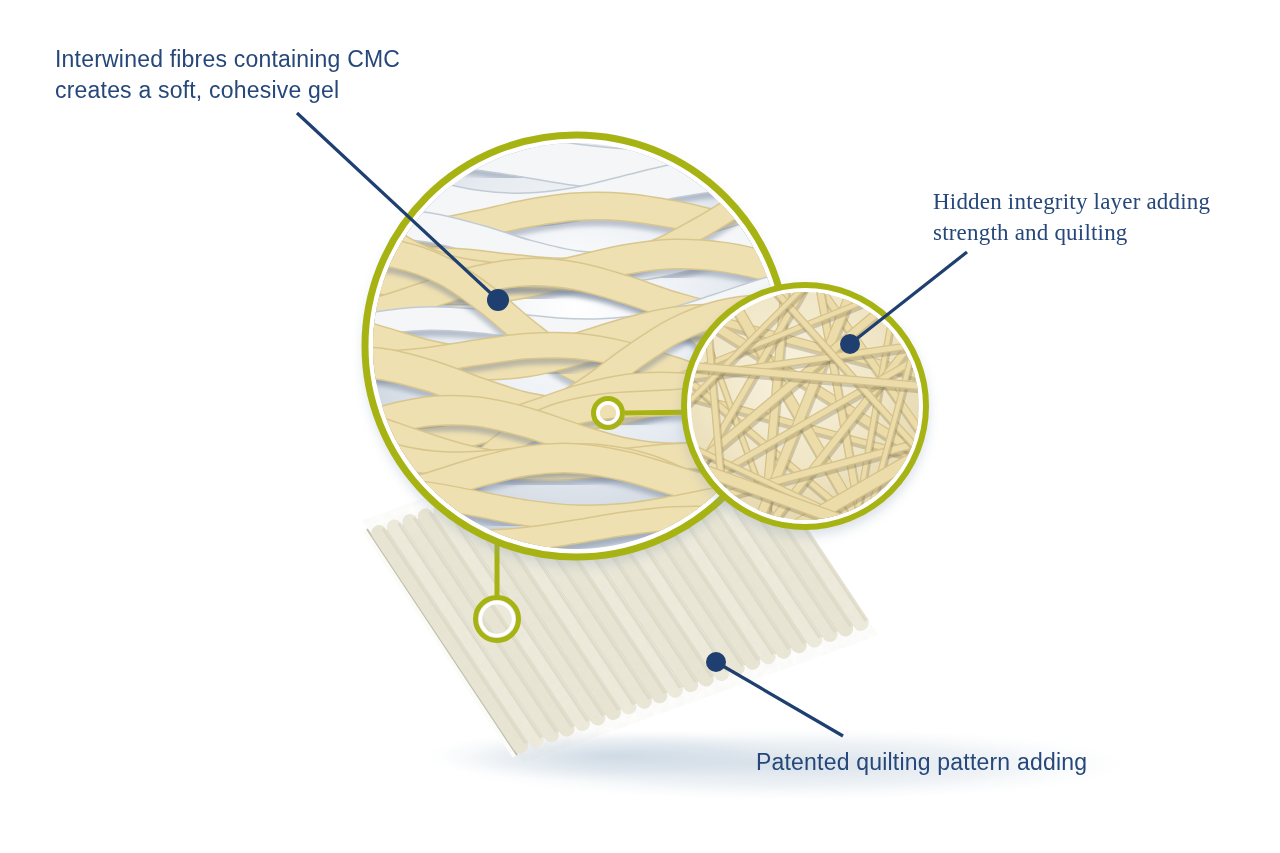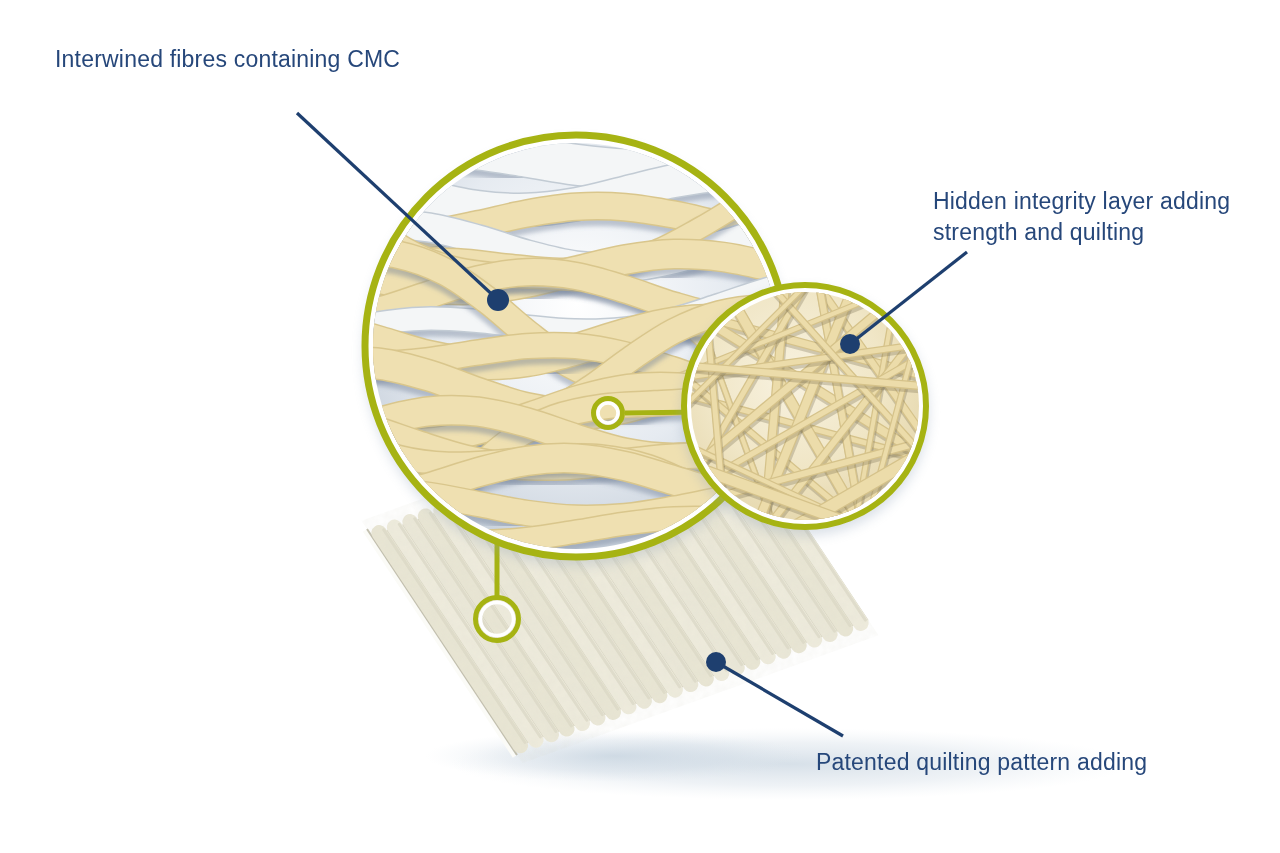--- a/index.html
+++ b/index.html
@@ -302,21 +302,22 @@
       <circle class="dot" cx="498" cy="300" r="11"></circle>
       <line class="leader" x1="967" y1="252" x2="850" y2="344"></line>
       <circle class="dot" cx="850" cy="344" r="10"></circle>
       <line class="leader" x1="716" y1="662" x2="843" y2="736"></line>
       <circle class="dot" cx="716" cy="662" r="10"></circle>
     </g>
   </svg>
 
   <div class="label" style="left:55px;top:44px;">
     <div>Interwined fibres containing CMC</div>
+    <div>creates a soft, cohesive gel</div>
   </div>
-  <div class="label" style="left:933px;top:186px;">
+  <div class="label" style="left:933px;top:186px;font-family:Liberation Serif, serif;">
     <div>Hidden integrity layer adding</div>
     <div>strength and quilting</div>
   </div>
-  <div class="label" style="left:816px;top:747px;">
+  <div class="label" style="left:756px;top:747px;">
     <div>Patented quilting pattern adding</div>
   </div>
 </div>
 
 </body></html>

